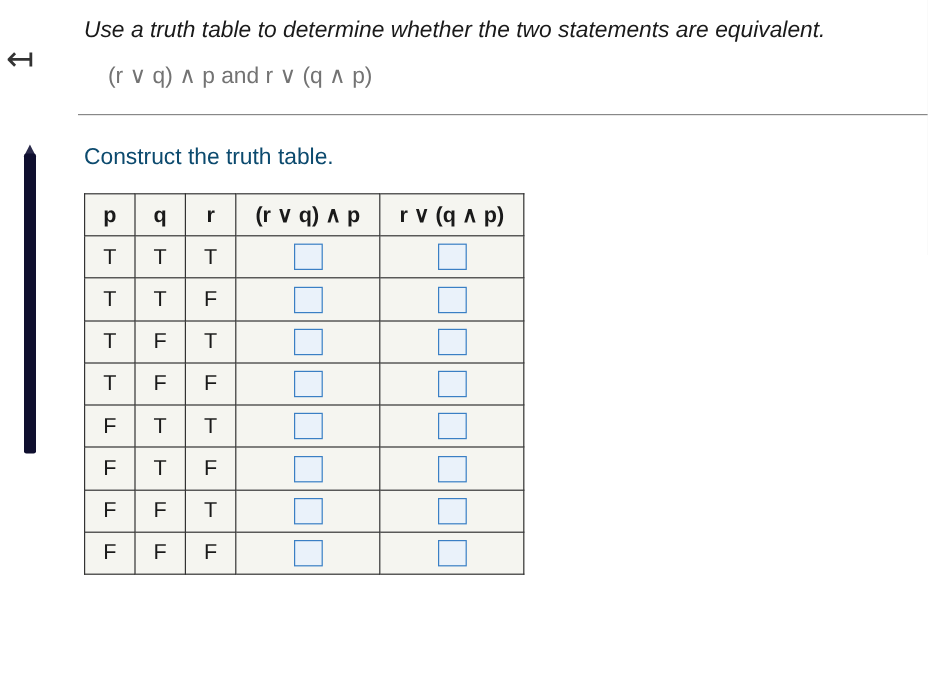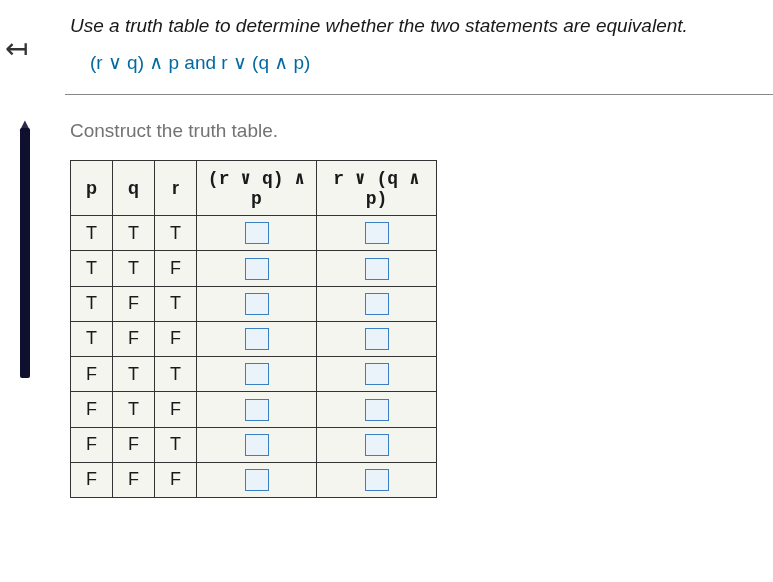--- a/index.html
+++ b/index.html
@@ -43,31 +43,31 @@
       border-radius: 2px;
     }
     .instruction {
       font-size: 19px;
       color: #1a1a1a;
       margin-bottom: 14px;
       font-style: italic;
     }
     .formula {
       font-size: 19px;
-      color: #0369a1;
+      color: #737373;
       margin-left: 20px;
     }
     .hr {
       border: none;
       border-top: 1px solid #888;
       margin: 20px 0 25px -5px;
     }
     .construct {
       font-size: 19px;
-      color: #737373;
+      color: #0c4a6e;
       margin-bottom: 18px;
     }
     table.truth {
       border-collapse: collapse;
       margin-left: 0;
     }
     table.truth th, table.truth td {
       border: 1px solid #333;
       text-align: center;
       font-size: 18px;
@@ -75,21 +75,21 @@
       padding: 6px 10px;
       background: #f5f5f0;
     }
     table.truth th {
       font-weight: normal;
     }
     table.truth thead th {
       font-weight: bold;
     }
     .narrow { width: 42px; }
-    .wide { width: 120px; font-family: Liberation Mono, monospace; }
+    .wide { width: 120px; }
     .input-box {
       display: inline-block;
       width: 24px;
       height: 22px;
       border: 1px solid #3a7fc4;
       background: #eaf2fa;
       vertical-align: middle;
     }
   </style>
 </head>

